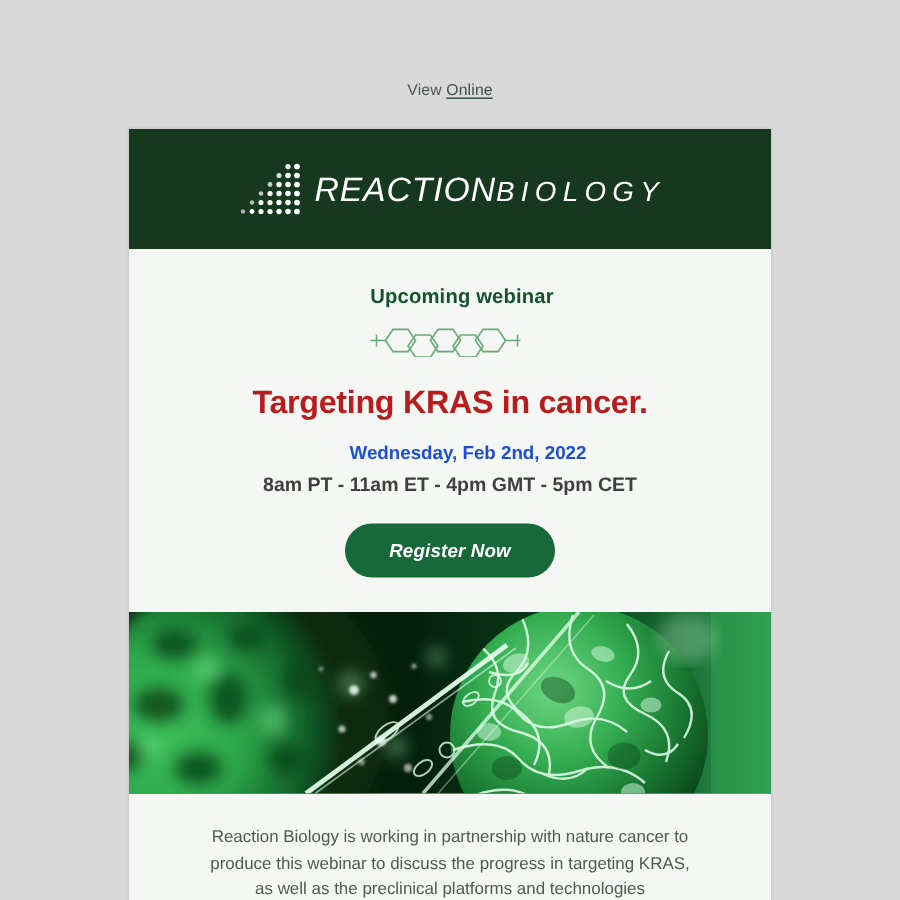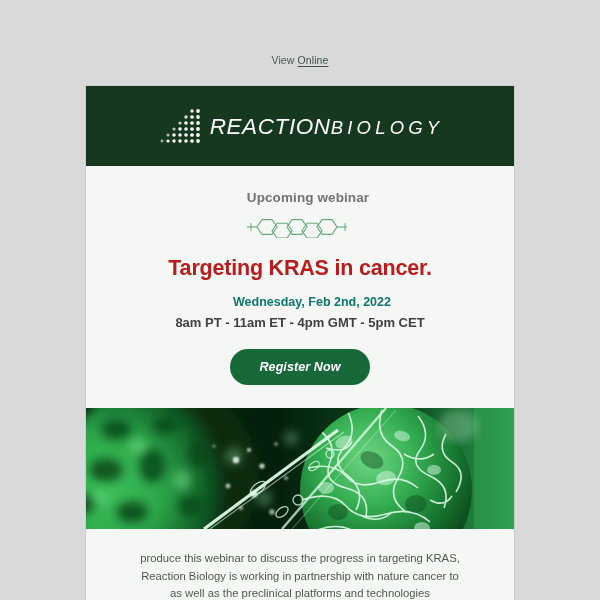--- a/index.html
+++ b/index.html
@@ -89,41 +89,41 @@
 
   
   .body-top {
     background: #f4f7f3;
     text-align: center;
     padding-top: 24px;
   }
   .eyebrow {
     font-size: 13.5px;
     font-weight: bold;
-    color: #737373;
+    color: #14532d;
     letter-spacing: .1px;
     padding-left: 16px;
   }
   .divider {
     margin: 11px auto 0;
     width: 110px;
     height: 22px;
   }
   .headline {
     margin-top: 18px;
     font-size: 21.5px;
     font-weight: bold;
     color: #b91c1c;
     letter-spacing: -.2px;
   }
   .date-line {
     margin-top: 14px;
     font-size: 12.5px;
     font-weight: bold;
-    color: #0f766e;
+    color: #1d4ed8;
     margin-left: 24px;
   }
   .time-line {
     margin-top: 6px;
     font-size: 13px;
     font-weight: bold;
     color: #404040;
   }
   .cta-wrap {
     margin-top: 19px;
@@ -373,20 +373,20 @@
 
           <rect x="388" y="0" width="40" height="121" fill="#37a856" opacity=".45"></rect>
           <g fill="#bdecc8" opacity=".3" filter="url(#blurSoft)">
             <ellipse cx="372" cy="18" rx="20" ry="16"></ellipse>
           </g>
         </g>
       </svg>
     </div>
 
     <div class="body-bottom">
+      <div class="para">Reaction Biology is working in partnership with nature cancer to</div>
       <div class="para">produce this webinar to discuss the progress in targeting KRAS,</div>
-      <div class="para">Reaction Biology is working in partnership with nature cancer to</div>
       <div class="para">as well as the preclinical platforms and technologies</div>
 
     </div>
 
   </div>
 </div>
 
 </body></html>

